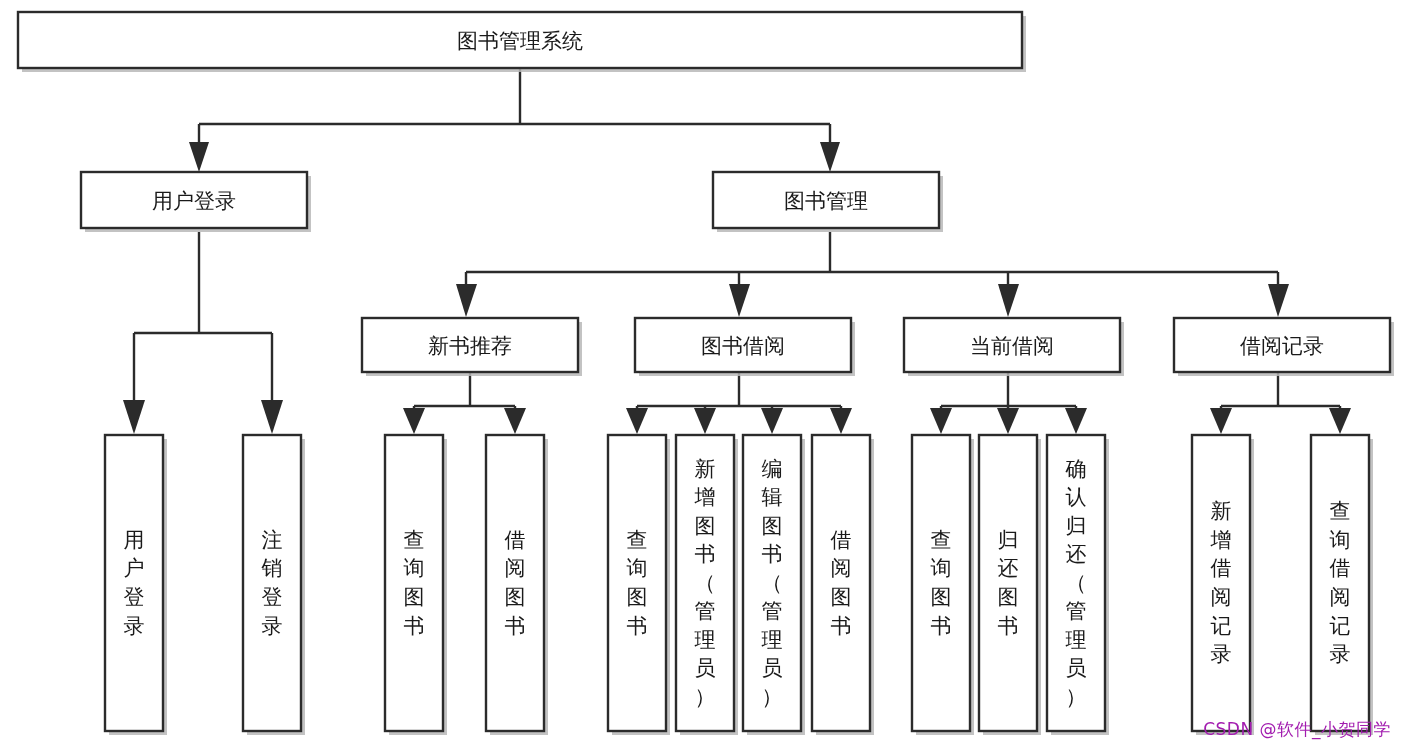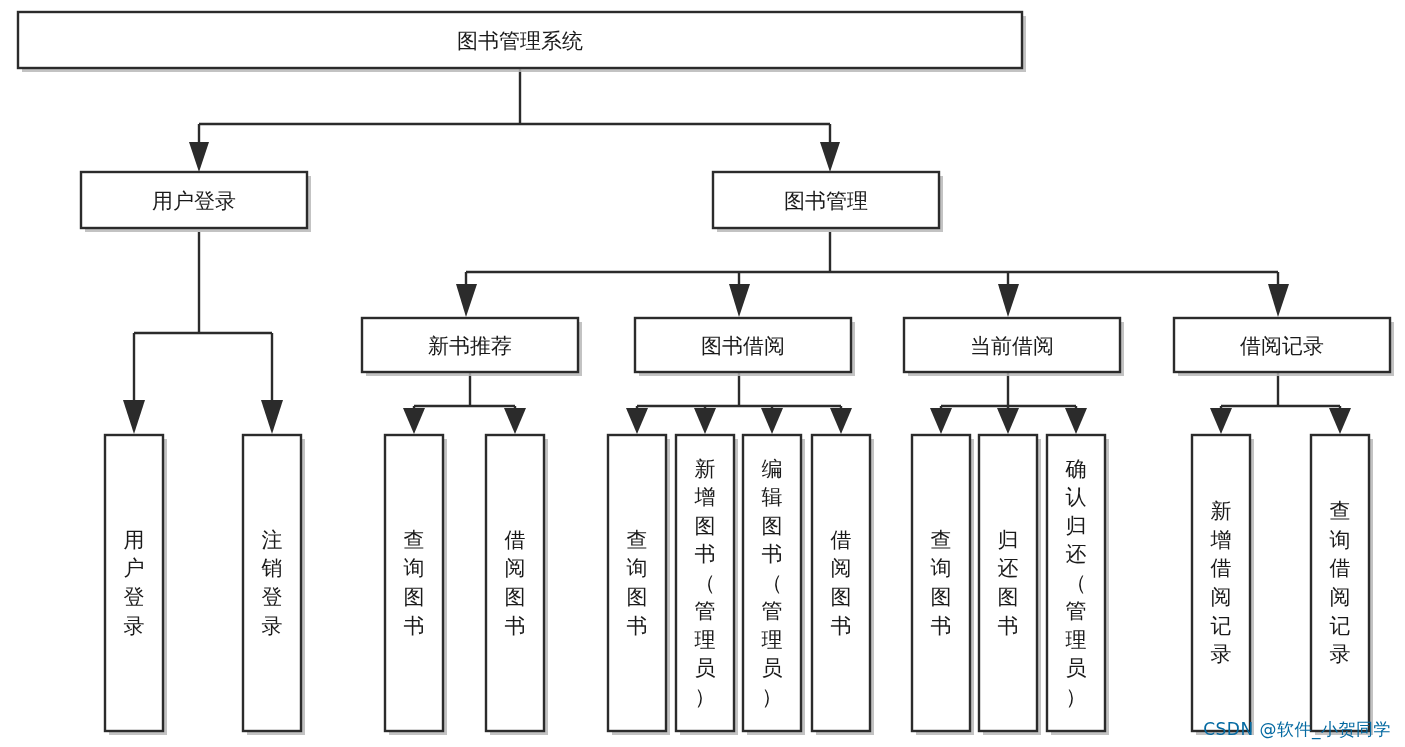--- a/index.html
+++ b/index.html
@@ -48,21 +48,21 @@
     fill: #1a1a1a;
     text-anchor: middle;
     dominant-baseline: middle;
   }
   .watermark-text {
     position: absolute;
     right: 14px;
     bottom: 6px;
     font-family: "DejaVu Sans", "Liberation Sans", sans-serif;
     font-size: 17px;
-    color: #0369a1;
+    color: #a21caf;
     white-space: nowrap;
     letter-spacing: 0.5px;
     user-select: none;
   }
   
   .vlabel {
     position: absolute;
     display: flex;
     flex-direction: column;
     align-items: center;

